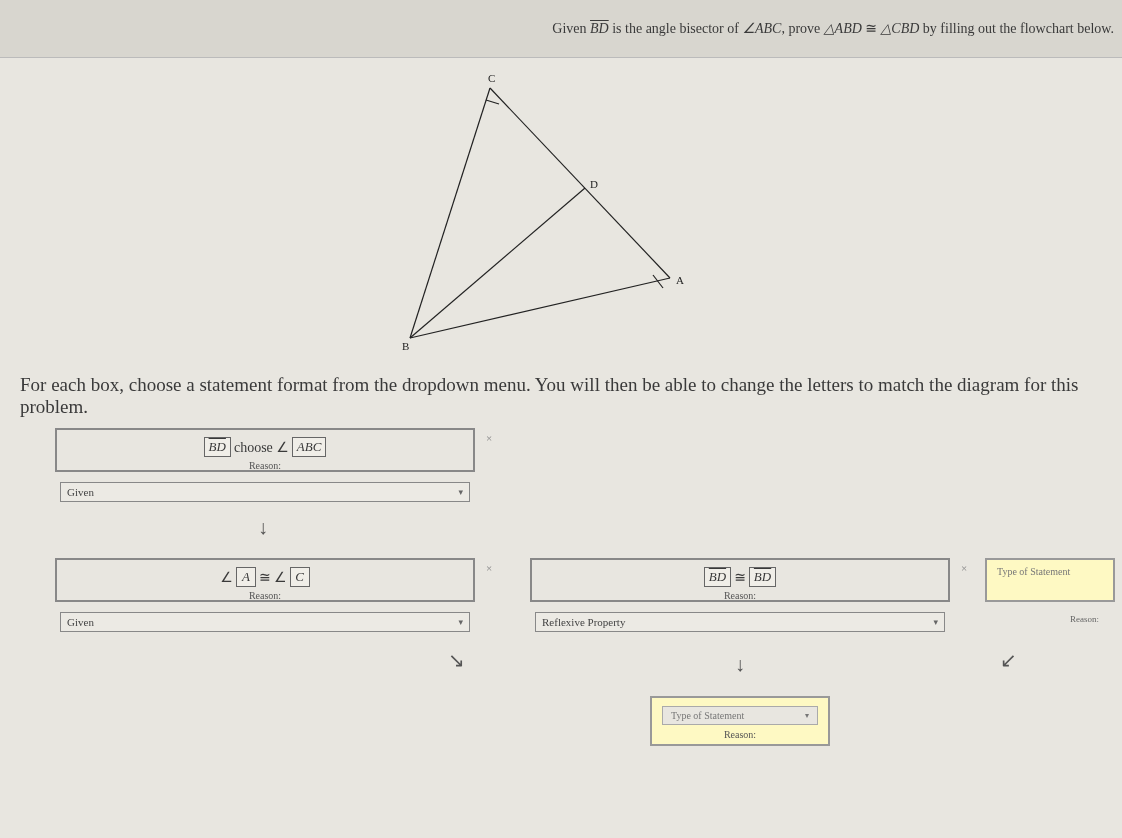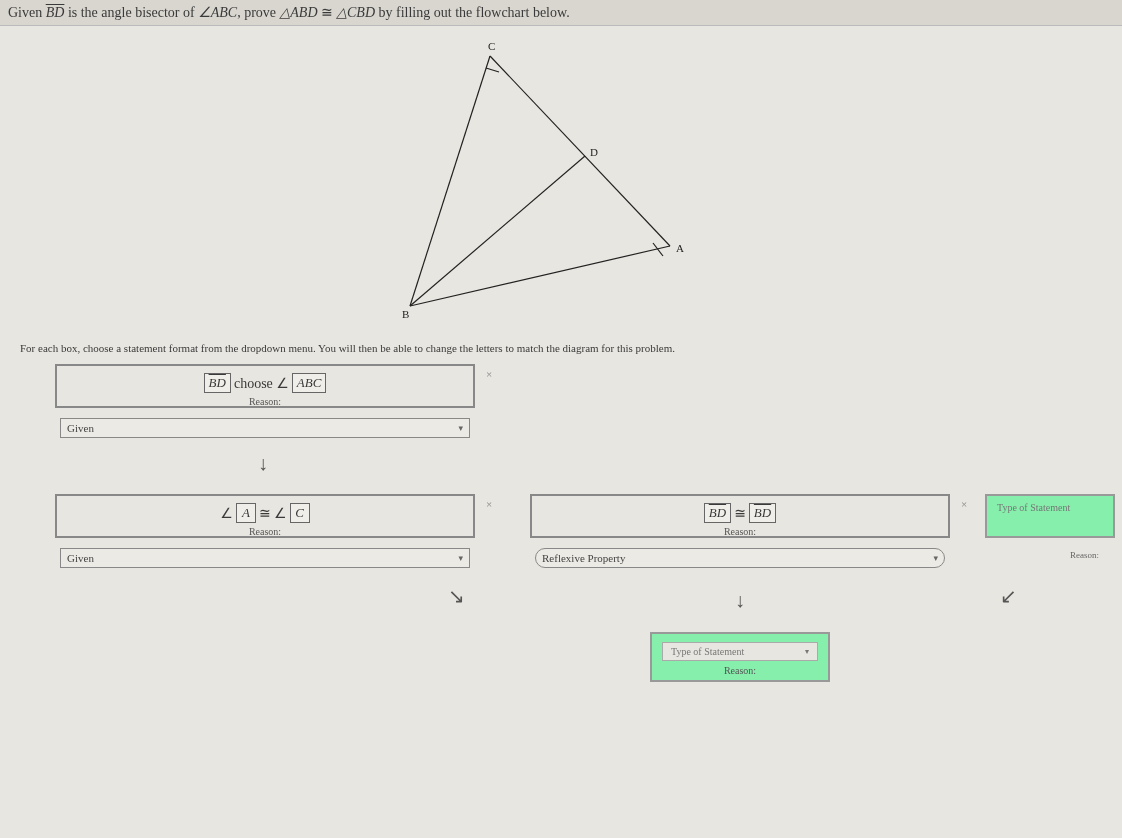--- a/index.html
+++ b/index.html
@@ -6,38 +6,39 @@
     body {
       font-family: Georgia, 'Times New Roman', serif;
       background: #e8e6e0;
       width: 1122px;
       height: 838px;
       overflow: hidden;
       position: relative;
       color: #3a3a3a;
     }
     .problem-statement {
-      padding: 4px 8px;
+      padding: 20px 8px;
       font-size: 14px;
       background: #d8d6cf;
       border-bottom: 1px solid #bbb;
+      text-align: right;
     }
     .italic { font-style: italic; }
     .overline { text-decoration: overline; }
     .triangle-area {
       height: 310px;
       position: relative;
     }
     .triangle-area svg {
       position: absolute;
       left: 380px;
       top: 10px;
     }
     .instruction {
-      font-size: 11px;
+      font-size: 19px;
       padding: 6px 20px 10px 20px;
     }
     .flow {
       position: relative;
       height: 420px;
       padding: 0 20px;
     }
     .box {
       position: absolute;
       border: 2px solid #888;
@@ -96,21 +97,21 @@
     }
     .mini-input.over { text-decoration: overline; }
     .arrow {
       position: absolute;
       font-size: 20px;
       color: #555;
     }
     .type-stmt {
       position: absolute;
       border: 2px solid #999;
-      background: #86efac;
+      background: #fef9c3;
       padding: 8px 10px 4px 10px;
       text-align: center;
     }
     .type-stmt-inner {
       border: 1px solid #aaa;
       background: #e8e6e0;
       font-size: 10px;
       color: #777;
       padding: 3px 8px;
       display: flex;
@@ -181,21 +182,21 @@
 
   <div class="box" style="left:530px; top:130px; width:420px; height:44px;">
     <div class="statement-row">
       <span class="mini-input over">BD</span>
       <span> ≅ </span>
       <span class="mini-input over">BD</span>
     </div>
     <div class="reason-label">Reason:</div>
   </div>
   <div class="close-x" style="left:957px; top:134px;">×</div>
-  <div class="reason-select" style="left:535px; top:184px; width:410px;border-radius:10px;">
+  <div class="reason-select" style="left:535px; top:184px; width:410px;">
     <span>Reflexive Property</span>
   </div>
 
   <div class="type-stmt" style="left:985px; top:130px; width:130px; height:44px; padding:6px;">
     <div style="font-size:10px; color:#777; text-align:left; padding-left:4px;">Type of Statement</div>
   </div>
   <div style="position:absolute; left:1070px; top:186px; font-size:9px; color:#666;">Reason:</div>
 
   <div class="arrow" style="left:448px; top:220px; transform:rotate(0deg);">↘</div>
   <div class="arrow" style="left:735px; top:225px;">↓</div>

